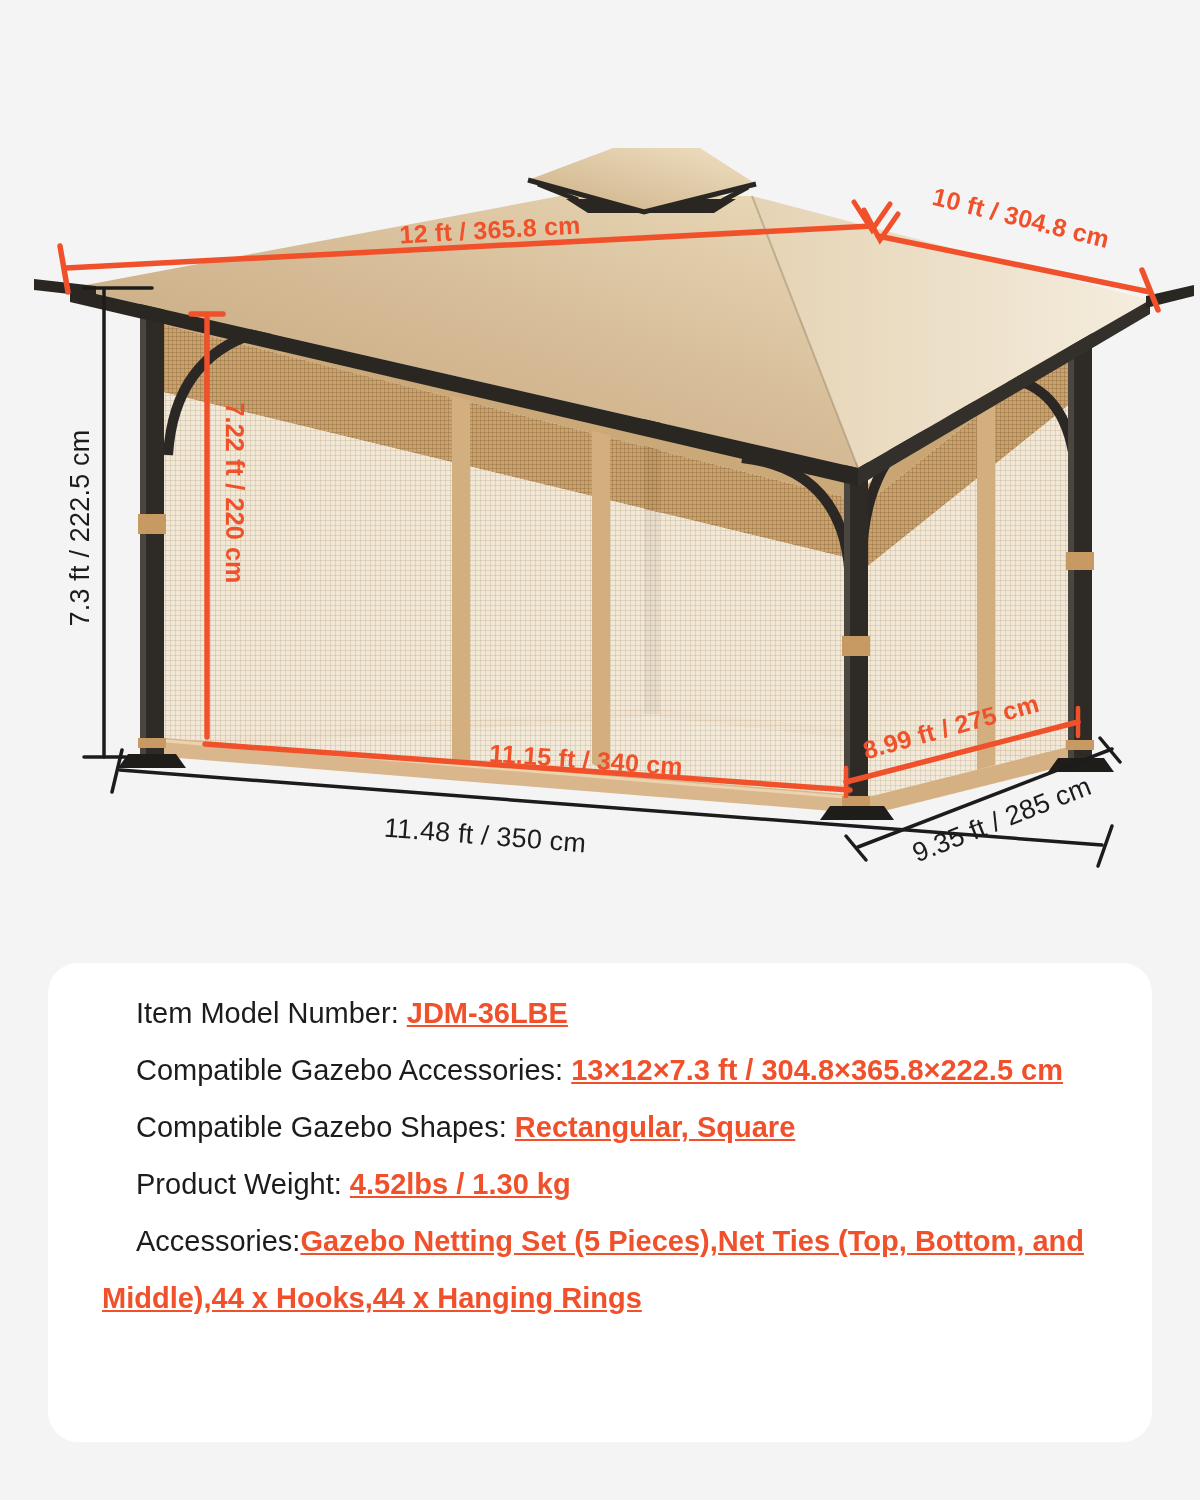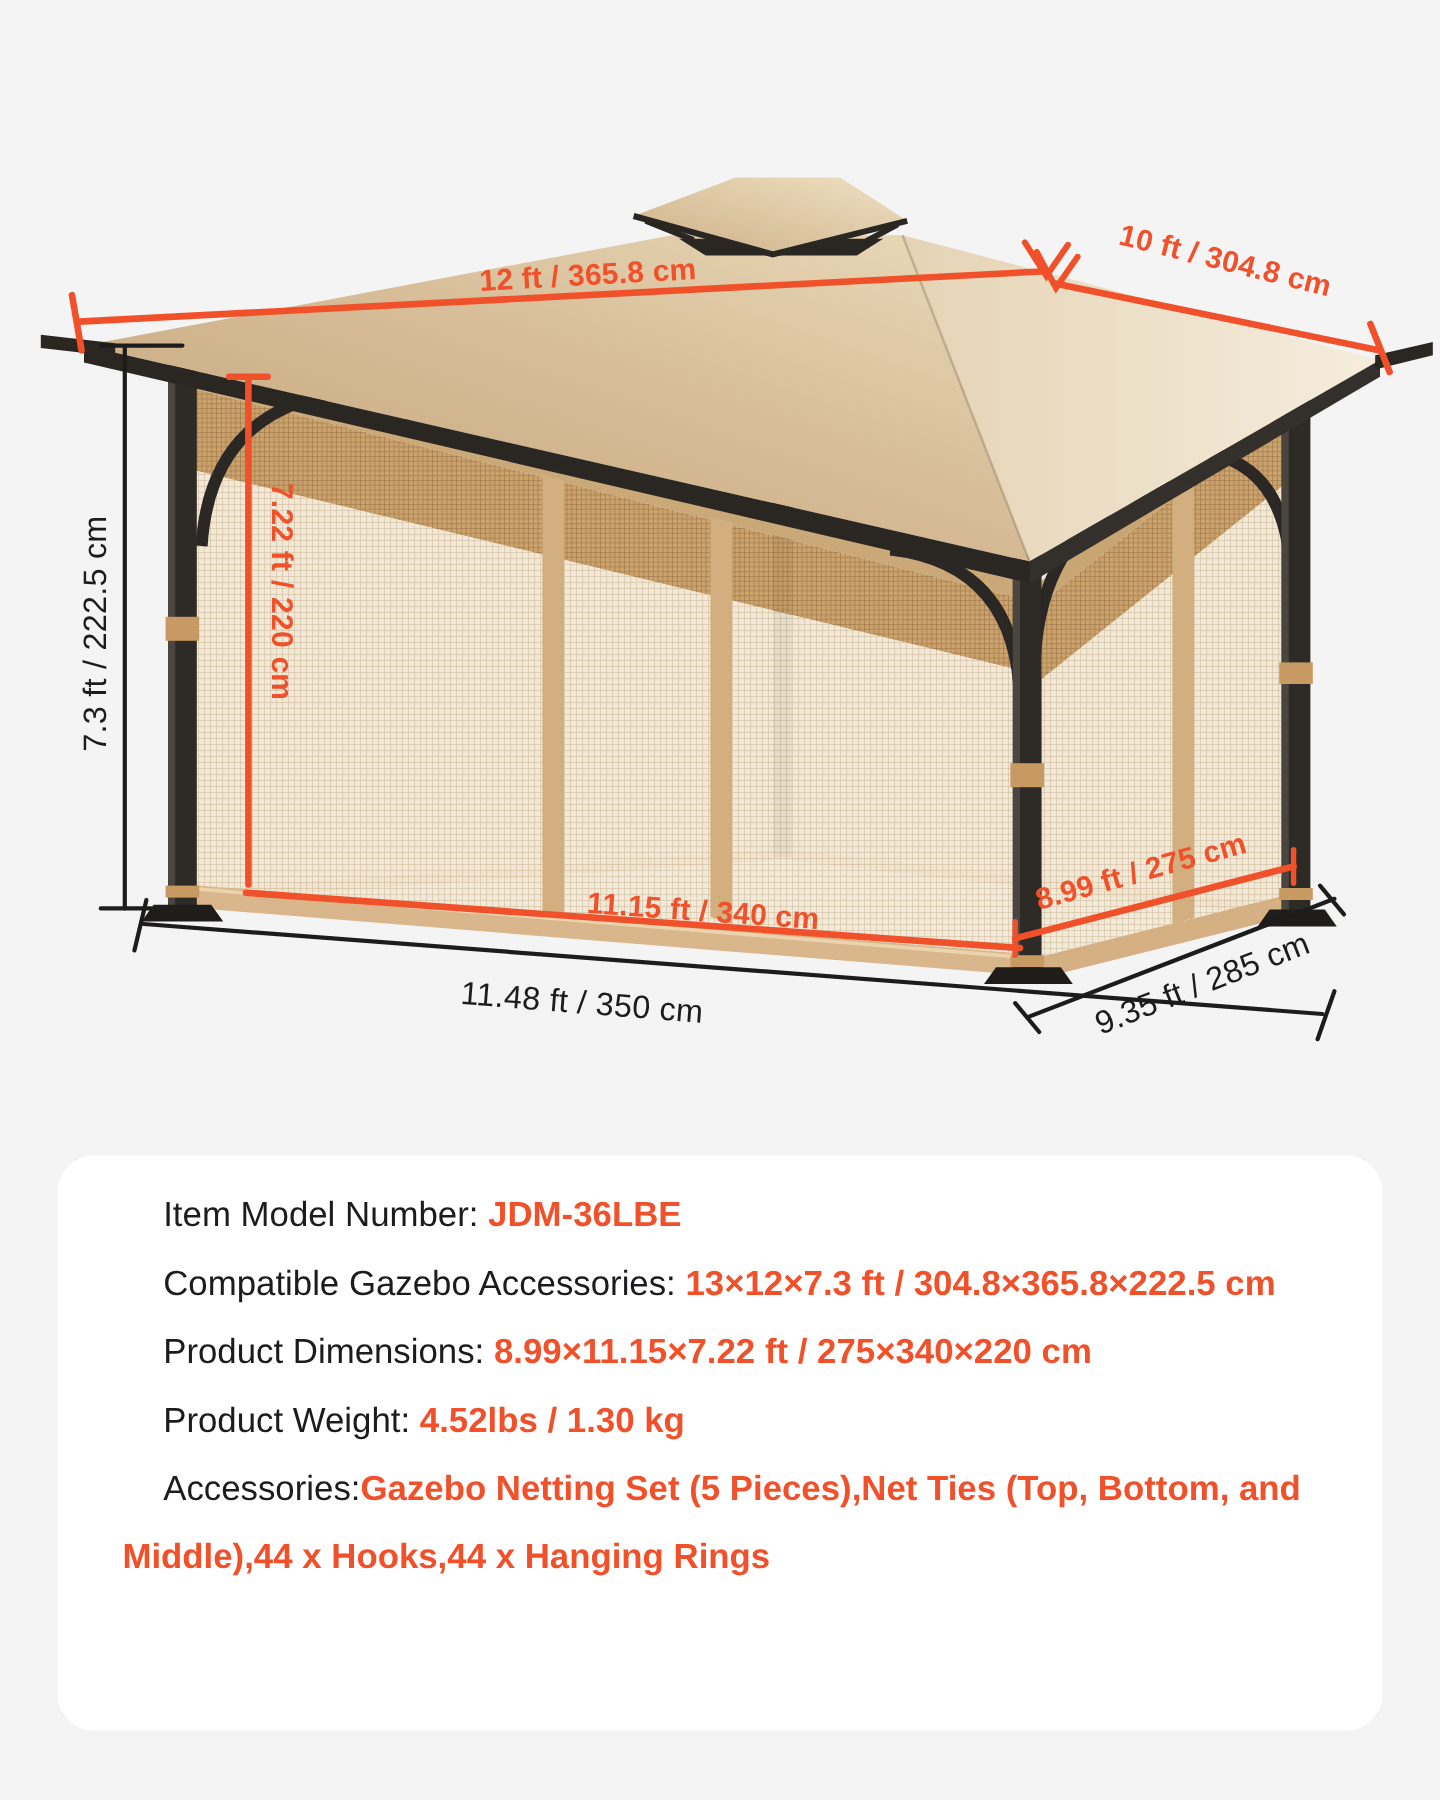--- a/index.html
+++ b/index.html
@@ -28,21 +28,21 @@
     width:1104px;height:479px;
     background:#ffffff;border-radius:30px;
     box-sizing:border-box;
     padding:22px 54px 0 54px;
   }
   .spec-row{
     font-size:29px;line-height:57px;
     color:#1c1c1e;
   }
   .spec-row .k{font-weight:400;color:#1c1c1e;margin-left:34px;}
-  .spec-row .v{font-weight:700;color:#F0512B;}
+  .spec-row .v{font-weight:700;color:#F0512B;text-decoration:underline;}
 </style>
 </head>
 <body>
 
 <div class="scene">
 
   <svg width="1200" height="950" viewBox="0 0 1200 950">
     <defs>
       <linearGradient id="roofFront" x1="0" y1="1" x2="1" y2="0">
         <stop offset="0" stop-color="#C2A279"></stop>
@@ -202,21 +202,21 @@
 </div>
 
 <div class="spec-card">
   <div class="spec-row">
     <span class="k">Item Model Number: </span><span class="v">JDM-36LBE</span>
   </div>
   <div class="spec-row">
     <span class="k">Compatible Gazebo Accessories: </span><span class="v">13×12×7.3 ft / 304.8×365.8×222.5 cm</span>
   </div>
   <div class="spec-row">
-    <span class="k">Product Dimensions: </span><span class="v">8.99×11.15×7.22 ft / 275×340×220 cm</span>
+    <span class="k">Compatible Gazebo Shapes: </span><span class="v">Rectangular, Square</span>
   </div>
   <div class="spec-row">
     <span class="k">Product Weight: </span><span class="v">4.52lbs / 1.30 kg</span>
   </div>
   <div class="spec-row">
     <span class="k">Accessories:</span><span class="v">Gazebo Netting Set (5 Pieces),Net Ties (Top, Bottom, and Middle),44 x Hooks,44 x Hanging Rings</span>
   </div>
 </div>
 
 </body></html>

